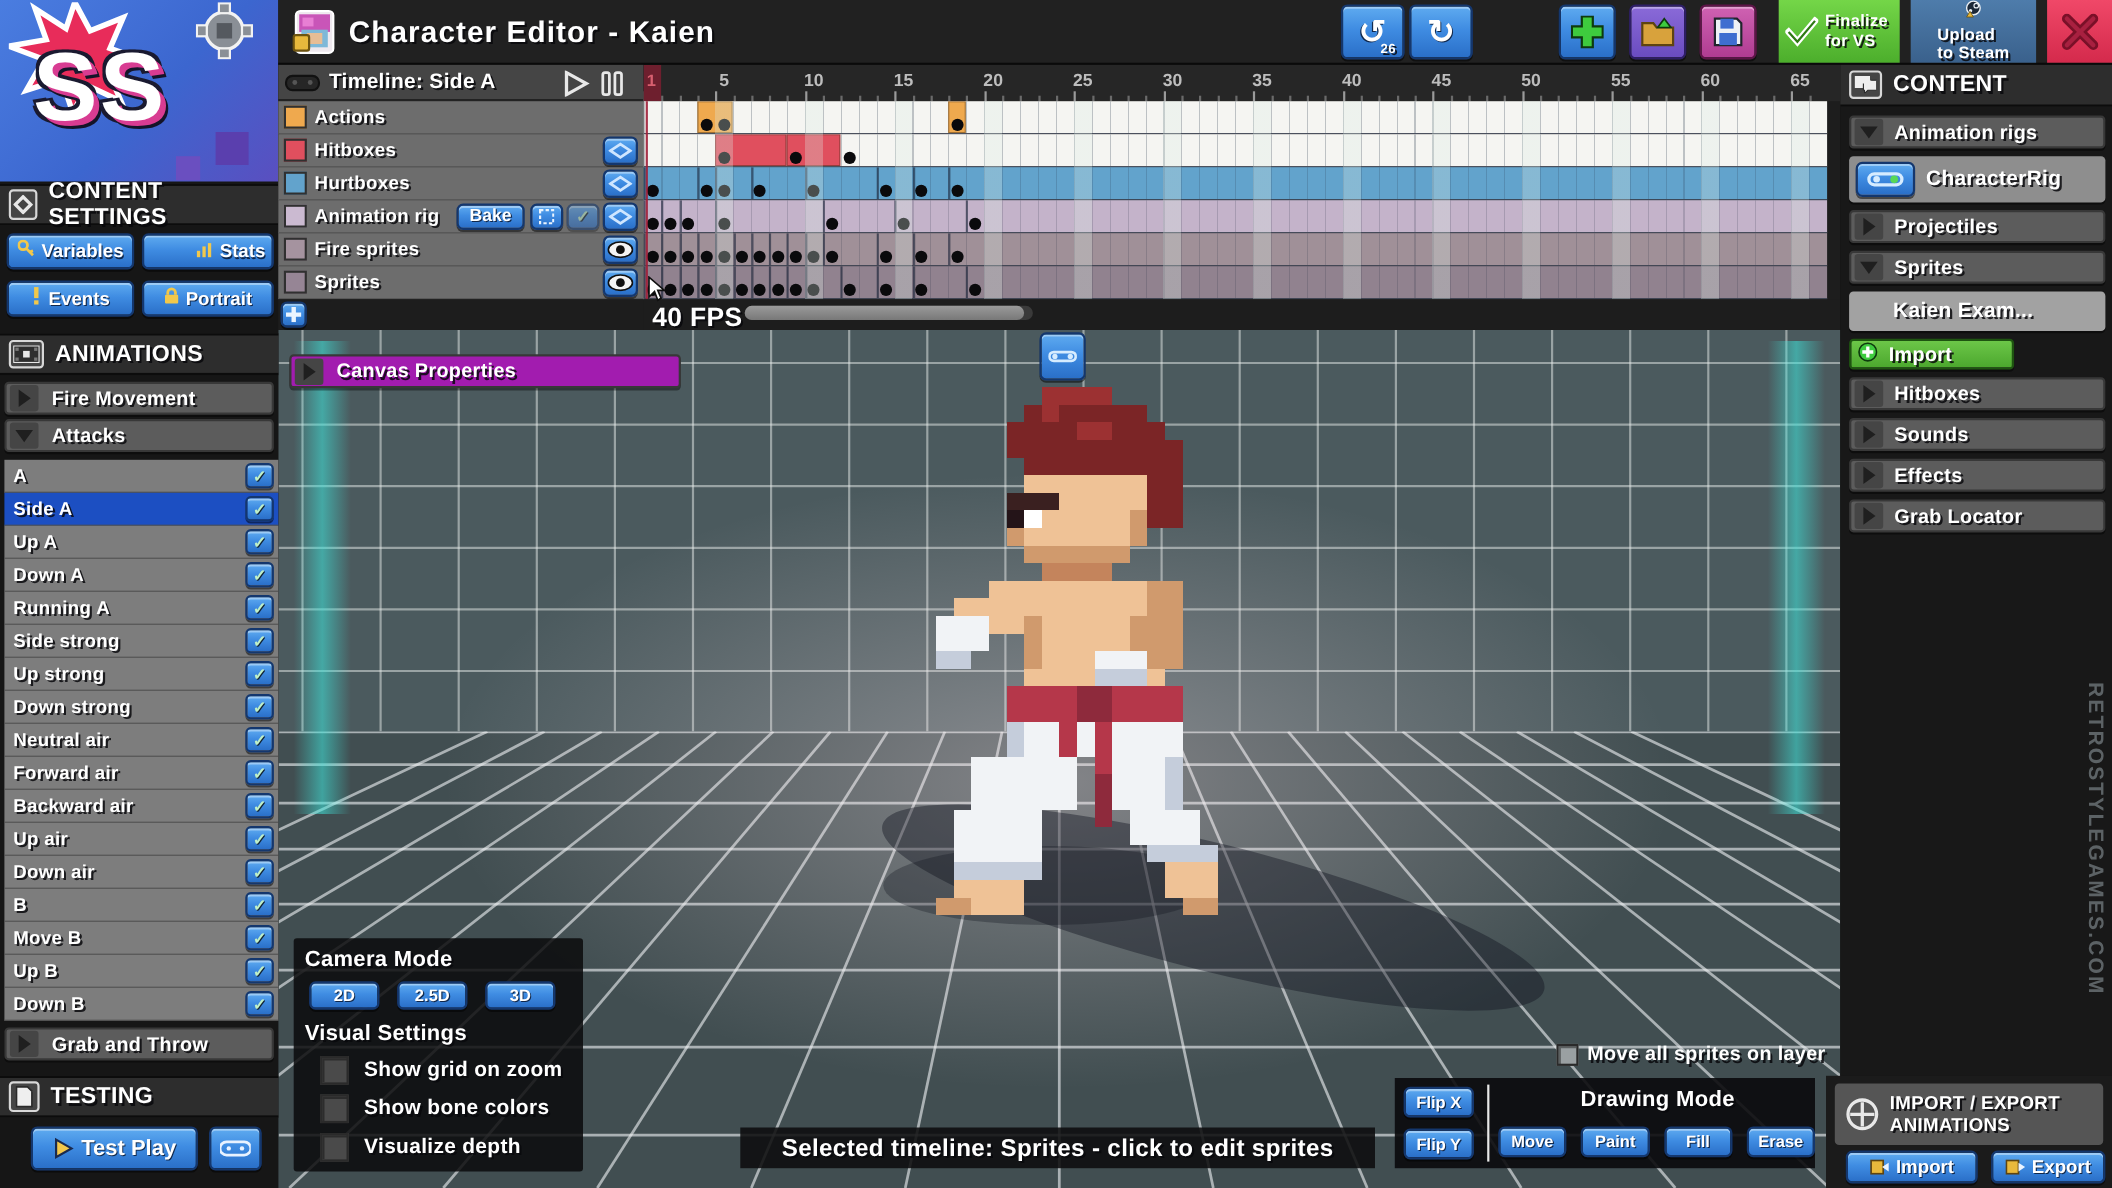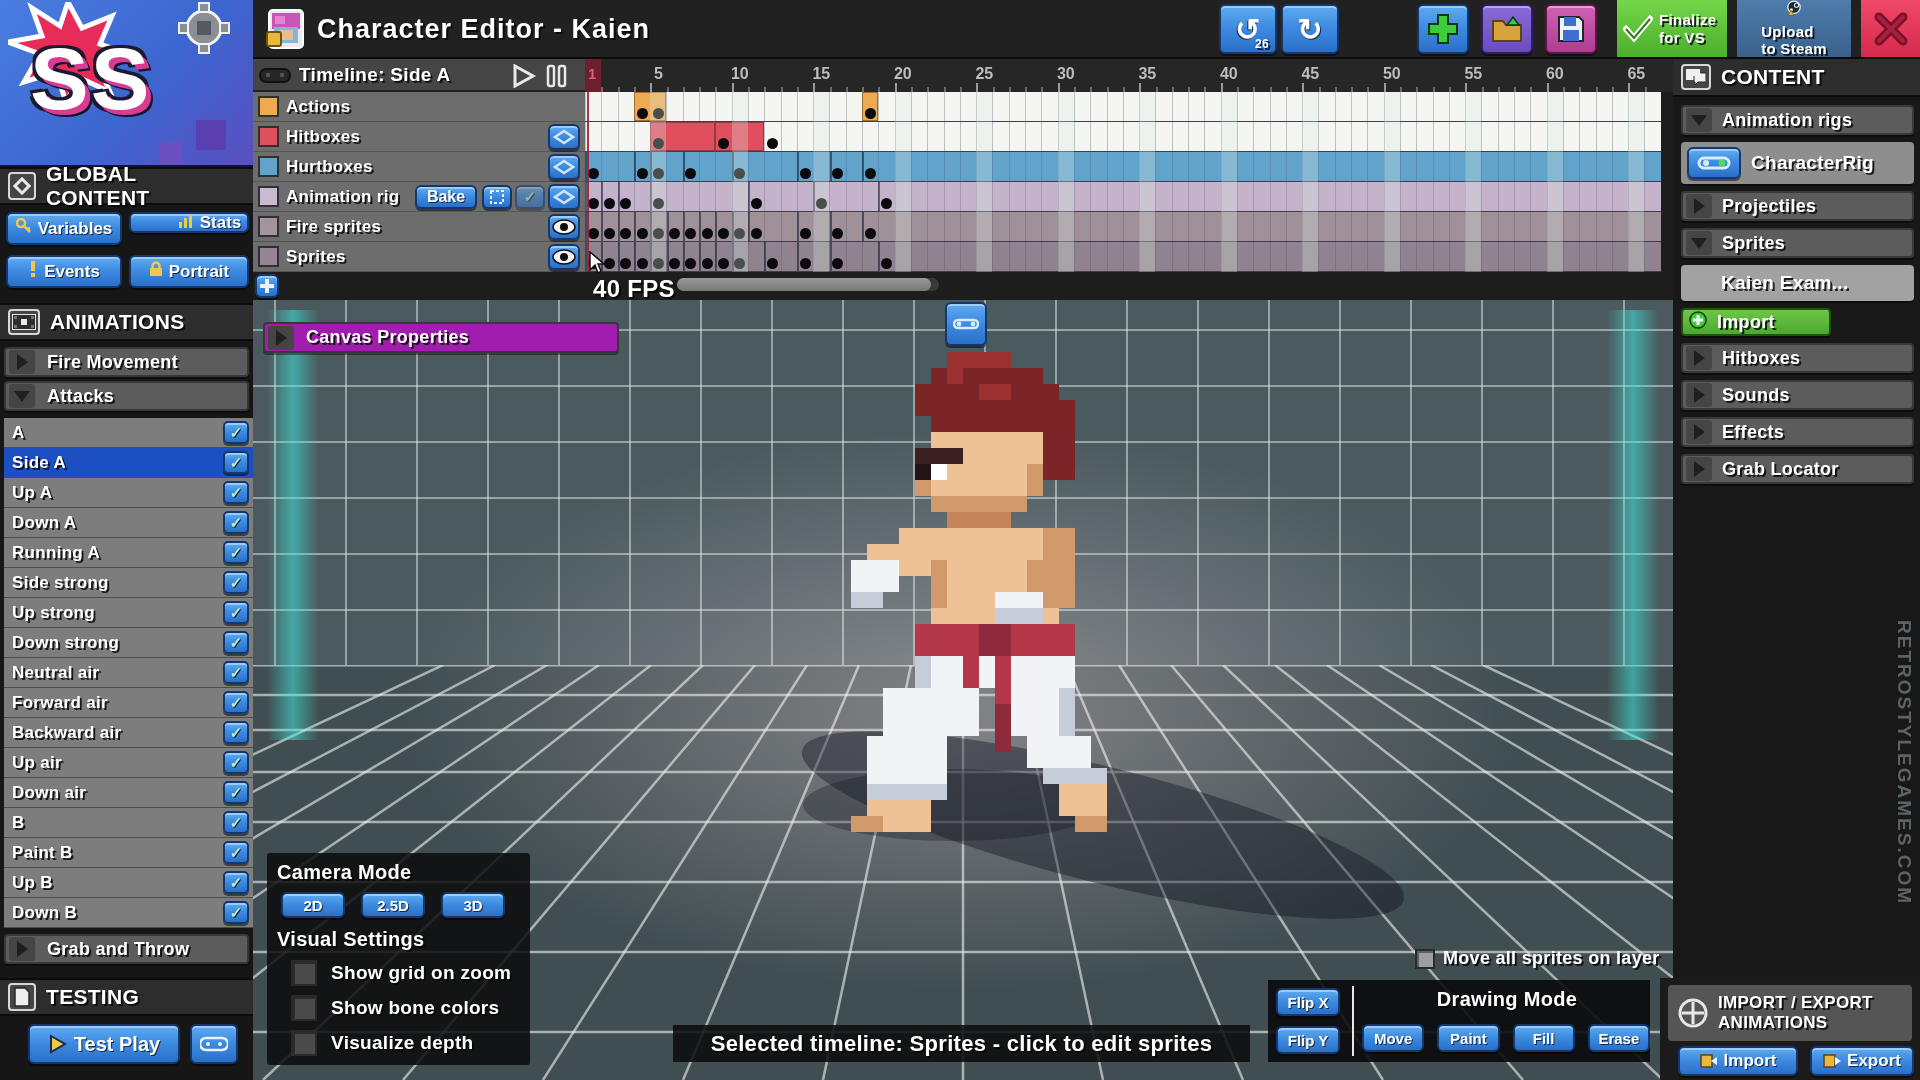--- a/index.html
+++ b/index.html
@@ -271,31 +271,31 @@
         <rect x="19" y="19" width="14" height="14" fill="#55595f"></rect>
       </svg>
     </div>
 
     <div class="abs section-header" style="left:0; top:167px; width:253px; height:38px;">
       <span class="icon-box" style="width:28px; height:28px;">
         <svg width="18" height="18" viewBox="0 0 18 18">
             <rect x="4" y="4" width="10" height="10" transform="rotate(45 9 9)" fill="none" stroke="#e8e8e8" stroke-width="3"></rect>
           </svg>
       </span>
-      <span class="px txt">GLOBAL CONTENT</span>
+      <span class="px txt">CONTENT SETTINGS</span>
     </div>
     <div id="gs-buttons" class="abs" style="left:6px; top:212px; width:241px; display:grid; grid-template-columns:116px 120px; gap:10px 7px;">
         <div class="blue-btn" style="height: 33px; font-size: 17px;">
           <span><svg width="16" height="16" viewBox="0 0 16 16">
               <circle cx="5" cy="5" r="4" fill="none" stroke="#f2c84b" stroke-width="2.5"></circle>
               <path d="M8 8 L14 14 M11 11 l3 -1" stroke="#f2c84b" stroke-width="2.5"></path>
             </svg></span>
           <span>Variables</span>
         </div>
-        <div class="blue-btn" style="height: 21px; font-size: 17px; padding-left: 41px;">
+        <div class="blue-btn" style="height: 33px; font-size: 17px; padding-left: 41px;">
           <span><svg width="16" height="14" viewBox="0 0 16 14">
               <rect x="1" y="8" width="3" height="6" fill="#f2c84b"></rect>
               <rect x="6" y="4" width="3" height="10" fill="#f2c84b"></rect>
               <rect x="11" y="1" width="3" height="13" fill="#f2c84b"></rect>
             </svg></span>
           <span>Stats</span>
         </div>
         <div class="blue-btn" style="height: 33px; font-size: 17px;">
           <span><svg width="10" height="16" viewBox="0 0 10 16">
               <rect x="3" y="0" width="4" height="10" fill="#f2c84b"></rect>
@@ -416,21 +416,21 @@
             <span class="check-glyph">✓</span>
           </div>
         </div>
         <div class="anim-row">
           <span class="px lbl">B</span>
           <div class="blue-btn check-btn">
             <span class="check-glyph">✓</span>
           </div>
         </div>
         <div class="anim-row">
-          <span class="px lbl">Paint B</span>
+          <span class="px lbl">Move B</span>
           <div class="blue-btn check-btn">
             <span class="check-glyph">✓</span>
           </div>
         </div>
         <div class="anim-row">
           <span class="px lbl">Up B</span>
           <div class="blue-btn check-btn">
             <span class="check-glyph">✓</span>
           </div>
         </div>

